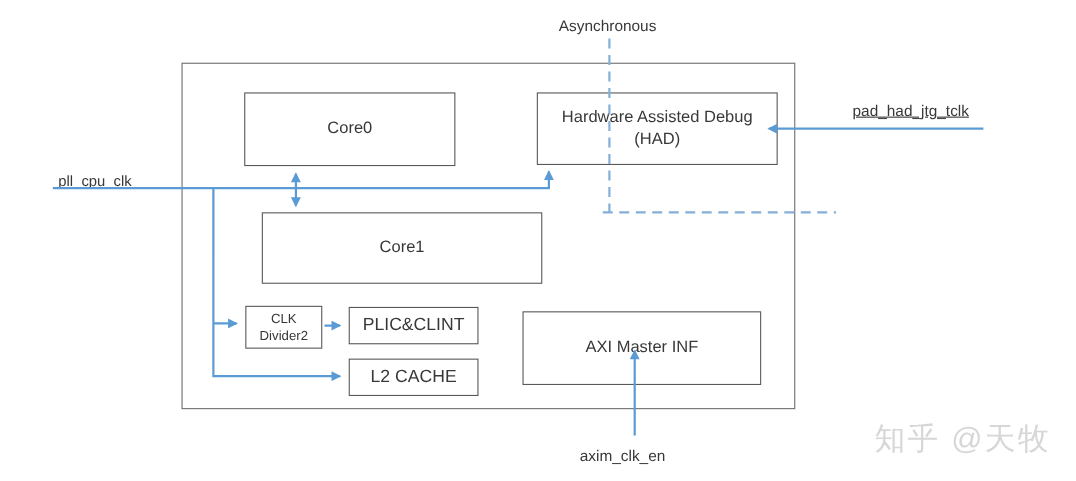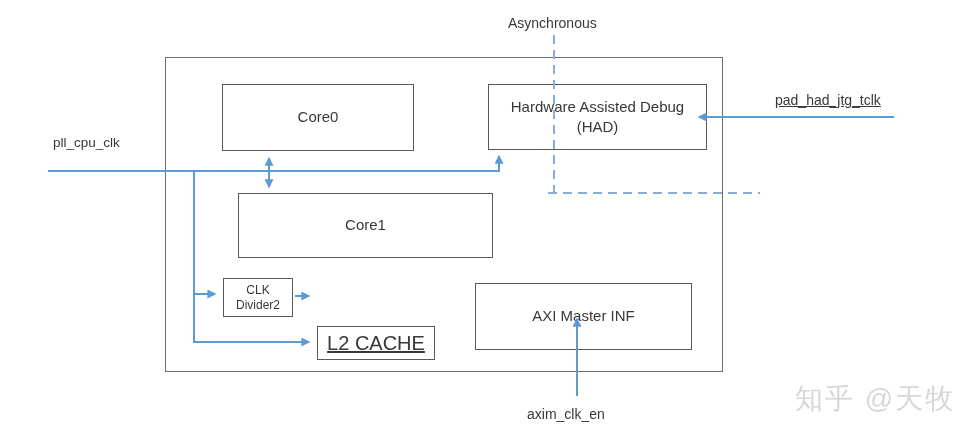--- a/index.html
+++ b/index.html
@@ -36,30 +36,30 @@
     color:var(--text);
     font-size:15px;
     line-height:1.35;
   }
   .block-core0{left:222px;top:84px;width:192px;height:67px;}
   .block-had{left:473px;top:84px;width:219px;height:66px;padding:0 10px;margin-left:15px;}
   .block-core1{left:238px;top:193px;width:255px;height:65px;}
   .block-axi{left:475px;top:245px;width:217px;height:67px;margin-top:38px;}
   .block-clkdiv{left:223px;top:278px;width:70px;height:39px;font-size:12px;line-height:1.25;padding:0 4px;}
   .block-plic{left:317px;top:279px;width:118px;height:34px;font-size:16px;}
-  .block-l2{left:317px;top:326px;width:118px;height:34px;font-size:20px;text-decoration:underline;}
+  .block-l2{left:317px;top:326px;width:118px;height:34px;font-size:16px;}
   .sig-label{
     position:absolute;
     color:var(--text);
     font-size:13.5px;
     white-space:nowrap;
     text-align:right;
   }
   .lbl-async{left:508px;top:15px;font-size:14px;}
-  .lbl-pll{left:53px;top:135px;}
+  .lbl-pll{left:53px;top:157px;}
   .lbl-pad{left:775px;top:92px;font-size:14px;text-decoration:underline;}
   .lbl-axim{left:527px;top:406px;font-size:14px;}
   .watermark{
     position:absolute;
     left:795px;top:380px;
     font-size:28px;
     letter-spacing:2px;
     color:var(--watermark);
     text-shadow:1px 1px 0 #ffffff;
     white-space:nowrap;
@@ -95,20 +95,23 @@
   </div>
   <div class="block block-core1">
     <span>Core1</span>
   </div>
   <div class="block block-axi">
     <span>AXI Master INF</span>
   </div>
   <div class="block block-clkdiv">
     <span>CLK Divider2</span>
   </div>
+  <div class="block block-plic">
+    <span>PLIC&amp;CLINT</span>
+  </div>
   <div class="block block-l2">
     <span>L2 CACHE</span>
   </div>
 
   <div class="sig-label lbl-async">Asynchronous</div>
   <div class="sig-label lbl-pll">pll_cpu_clk</div>
   <div class="sig-label lbl-pad">pad_had_jtg_tclk</div>
   <div class="sig-label lbl-axim">axim_clk_en</div>
 
   <div class="watermark">知乎 @天牧</div>

